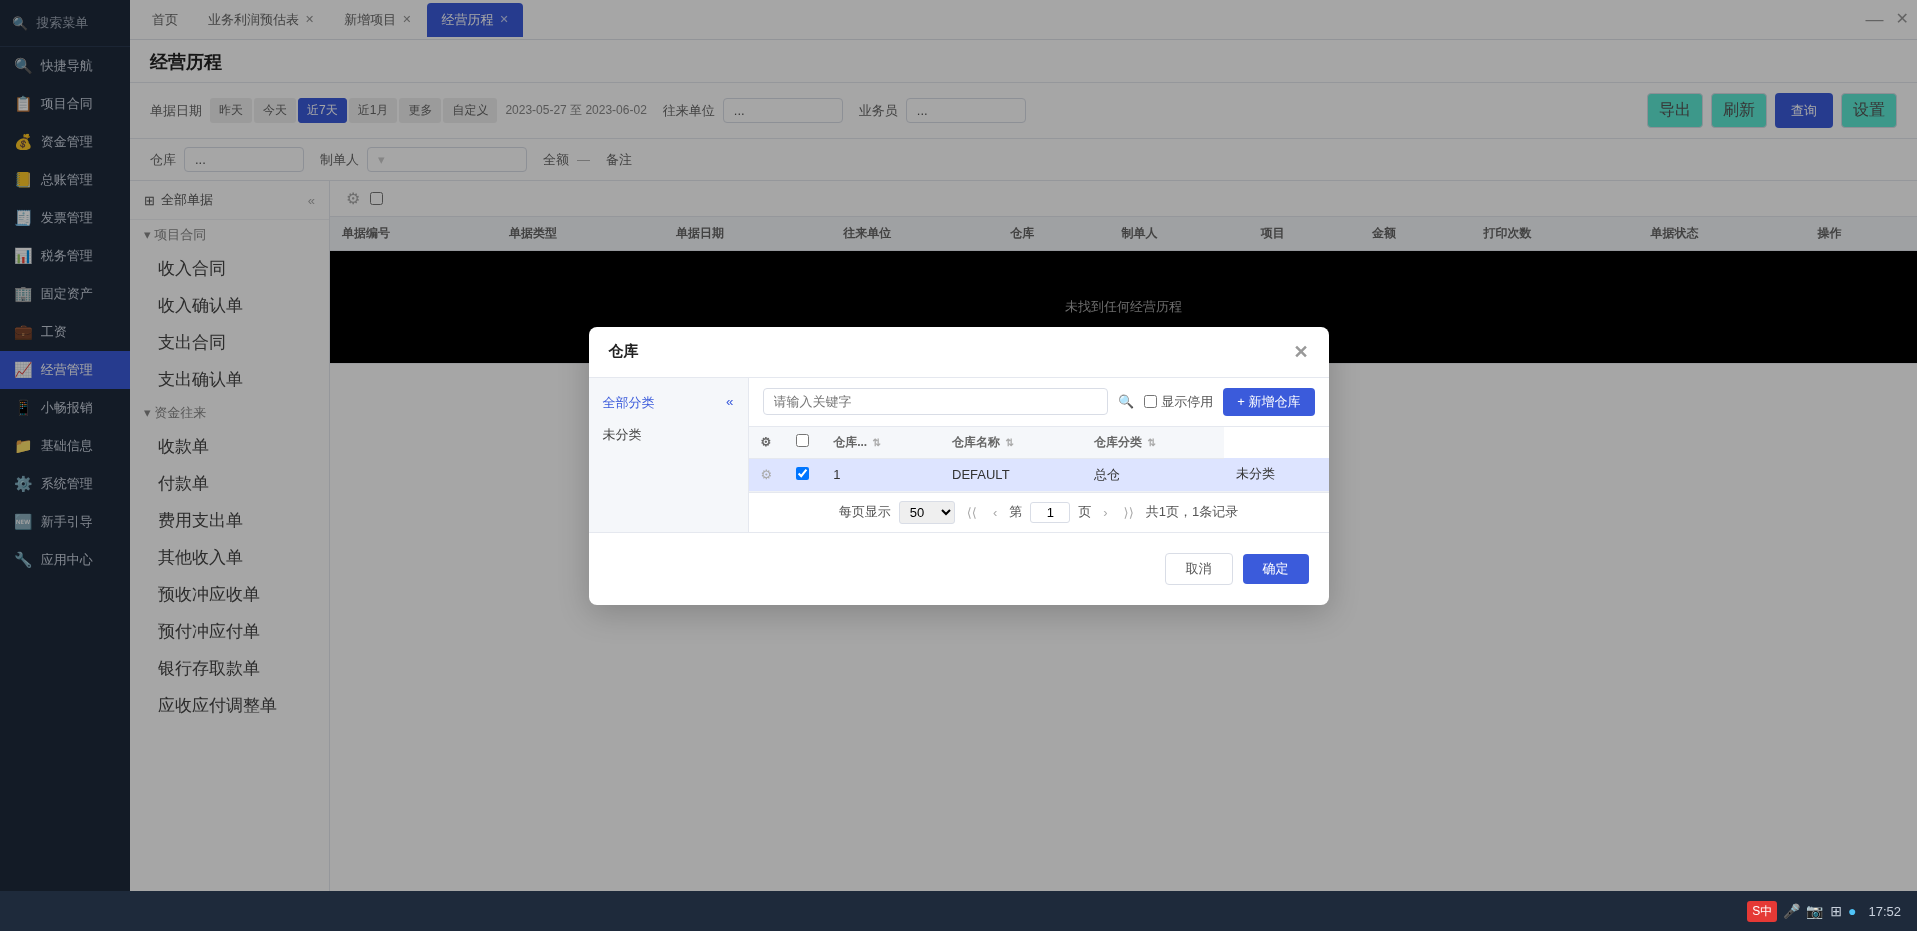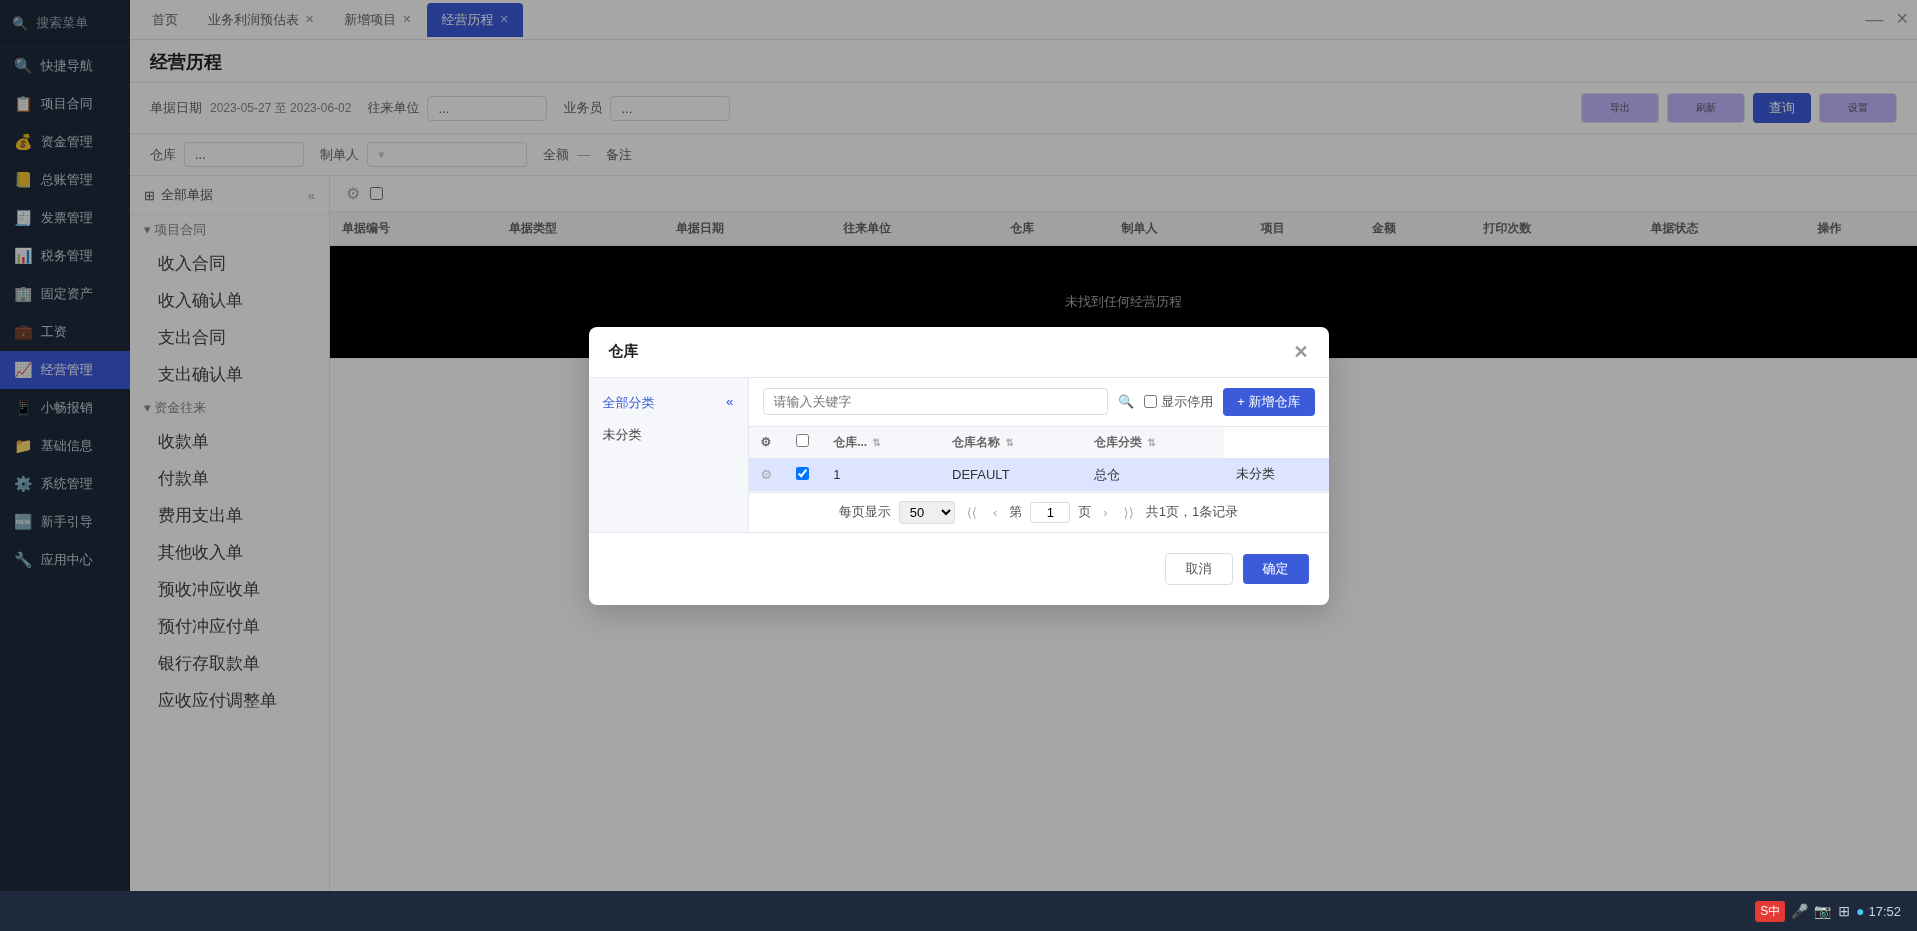--- a/index.html
+++ b/index.html
@@ -50,21 +50,21 @@
     .filter-date-btn {
       padding: 3px 8px; border-radius: 3px; font-size: 12px; cursor: pointer; color: #666; border: 1px solid transparent;
     }
     .filter-date-btn.active { background: #3b5bdb; color: #fff; border-color: #3b5bdb; }
     .filter-date-range { font-size: 12px; color: #888; }
     .filter-select {
       display: flex; align-items: center; gap: 4px; border: 1px solid #d9dde6; border-radius: 4px; padding: 4px 10px; background: #fff; cursor: pointer; font-size: 13px; color: #555; min-width: 120px;
     }
     .toolbar-right { margin-left: auto; display: flex; gap: 8px; }
     .btn-primary { background: #3b5bdb; color: #fff; border: none; border-radius: 4px; padding: 6px 16px; cursor: pointer; font-size: 13px; }
-    .btn-default { background: #c4b5fd; color: #555; border: 1px solid #d9dde6; border-radius: 4px; padding: 6px 28px; cursor: pointer; font-size: 10px; }
+    .btn-default { background: #5eead4; color: #555; border: 1px solid #d9dde6; border-radius: 4px; padding: 6px 11px; cursor: pointer; font-size: 16px; }
 
     
     .filter-row2 {
       display: flex; align-items: center; gap: 16px; padding: 8px 20px; background: #fff; border-bottom: 1px solid #e5e8ef;
     }
 
     
     .content-area {
       display: flex; flex: 1; overflow: hidden;
     }
@@ -149,21 +149,21 @@
     .modal-footer {
       display: flex; align-items: center; justify-content: flex-end; gap: 10px; padding: 20px 20px; border-top: 1px solid #e5e8ef;
     }
     .btn-cancel { background: #fff; color: #555; border: 1px solid #d9dde6; border-radius: 4px; padding: 6px 20px; cursor: pointer; font-size: 13px; }
     .btn-confirm { background: #3b5bdb; color: #fff; border: none; border-radius: 4px; padding: 6px 20px; cursor: pointer; font-size: 13px; }
 
     .col-sort { color: #aaa; font-size: 10px; margin-left: 2px; cursor: pointer; }
 
     
     .taskbar {
-      position: fixed; bottom: 0; left: 0; right: 0; height: 40px; background: #1e2a3b; display: flex; align-items: center; justify-content: flex-end; padding: 0 16px; gap: 4px; z-index: 200;
+      position: fixed; bottom: 0; left: 0; right: 0; height: 40px; background: #1e2a3b; display: flex; align-items: center; justify-content: flex-end; padding: 0 16px; gap: 12px; z-index: 200;
     }
     .taskbar-time { color: #c8d0dc; font-size: 13px; }
     .taskbar-icons { display: flex; gap: 6px; align-items: center; }
 
     .modal-left-scrollbar { overflow-y: auto; }
     .modal-left-scrollbar::-webkit-scrollbar { width: 4px; }
     .modal-left-scrollbar::-webkit-scrollbar-thumb { background: #d0d4de; border-radius: 2px; }
   </style>
 </head>
 <body>
@@ -264,20 +264,28 @@
     </div>
   </div>
 
   <div class="page-header">
     <div class="page-title">经营历程</div>
   </div>
 
   <div class="toolbar-row">
     <div class="filter-group">
       <span class="filter-label">单据日期</span>
+      <div id="date-buttons" style="display:flex;gap:2px;">
+          <button class="filter-date-btn">昨天</button>
+          <button class="filter-date-btn">今天</button>
+          <button class="filter-date-btn active">近7天</button>
+          <button class="filter-date-btn">近1月</button>
+          <button class="filter-date-btn">更多</button>
+          <button class="filter-date-btn">自定义</button>
+        </div>
       <span class="filter-date-range">2023-05-27 至 2023-06-02</span>
     </div>
     <div class="filter-group">
       <span class="filter-label">往来单位</span>
       <div class="filter-select">
         <span>...</span>
       </div>
     </div>
     <div class="filter-group">
       <span class="filter-label">业务员</span>

